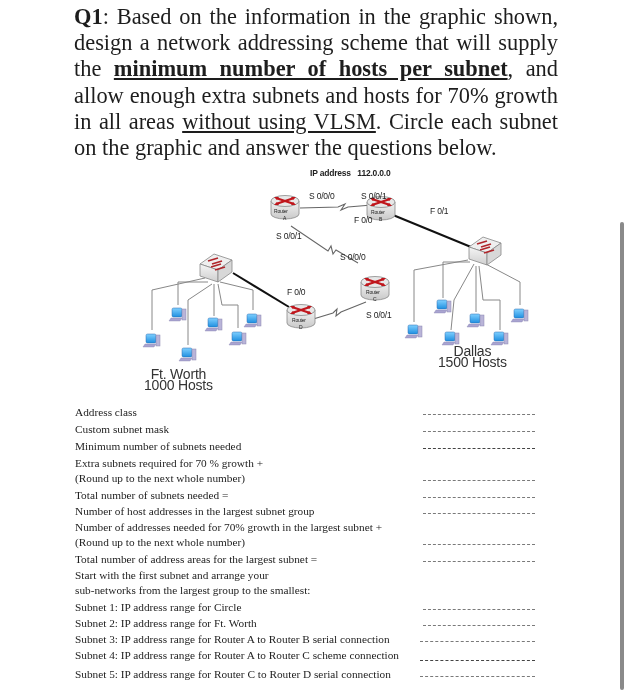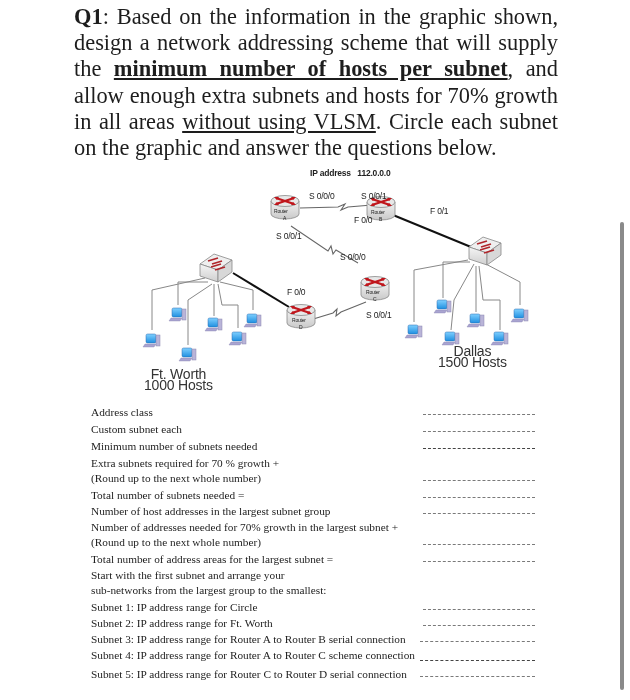--- a/index.html
+++ b/index.html
@@ -8,21 +8,21 @@
   .question .b { font-weight: bold; }
   .question .bu { font-weight: bold; text-decoration: underline; }
   .question .u { text-decoration: underline; }
   .diagram { position: absolute; left: 0; top: 160px; width: 630px; height: 240px; margin-left: 38px; }
   .diagram svg { position: absolute; left: 0; top: 0; }
   .lbl { position: absolute; font-family: "Liberation Sans", "DejaVu Sans", sans-serif; font-size: 8.5px; color: #222; white-space: nowrap; letter-spacing: -0.2px; }
   .lbl.title { font-size: 8.5px; font-weight: bold; }
   .lbl.place { font-size: 14px; text-align: center; line-height: 11px; color: #333; }
   .worksheet { position: absolute; left: 75px; top: 406px; width: 470px; font-size: 11.3px; }
   .row { position: absolute; left: 0; width: 470px; white-space: nowrap; }
-  .row .txt { position: absolute; left: 16px; text-align: right; }
+  .row .txt { position: absolute; left: 0; text-align: right; }
   .row .txt.b { font-weight: normal; }
   .row .blank { position: absolute; left: 348px; width: 112px; top: 8px; border-top: 1px dashed #7a7a7a; height: 0; }
   .row .blank.solid { border-top: 1px dashed #444; }
   .row .blank.tail { left: 345px; width: 115px; }
   .scrollbar { position: absolute; left: 620px; top: 222px; width: 4px; height: 468px; background: #8a8a8a; border-radius: 2px; }
 </style>
 </head>
 <body>
 
 <div class="question"><span class="b">Q1</span><span>: Based on the information in the graphic shown, design a network addressing scheme that will supply the </span><span class="bu">minimum number of hosts per subnet</span><span>, and allow enough extra subnets and hosts for 70% growth in all areas </span><span class="u">without using VLSM</span><span>. Circle each subnet on the graphic and answer the questions below.</span></div>
@@ -155,21 +155,21 @@
     <div>1500 Hosts</div>
   </div>
 </div>
 
 <div class="worksheet">
   <div class="row" style="top:0px;">
       <span class="txt">Address class</span>
       <span class="blank"></span>
     </div>
   <div class="row" style="top:17px;">
-      <span class="txt">Custom subnet each</span>
+      <span class="txt">Custom subnet mask</span>
       <span class="blank"></span>
     </div>
   <div class="row" style="top:34px;">
       <span class="txt">Minimum number of subnets needed</span>
       <span class="blank solid"></span>
     </div>
   <div class="row" style="top:51px;">
       <span class="txt">Extra subnets required for 70 % growth  +</span>
     </div>
   <div class="row" style="top:66px;">

